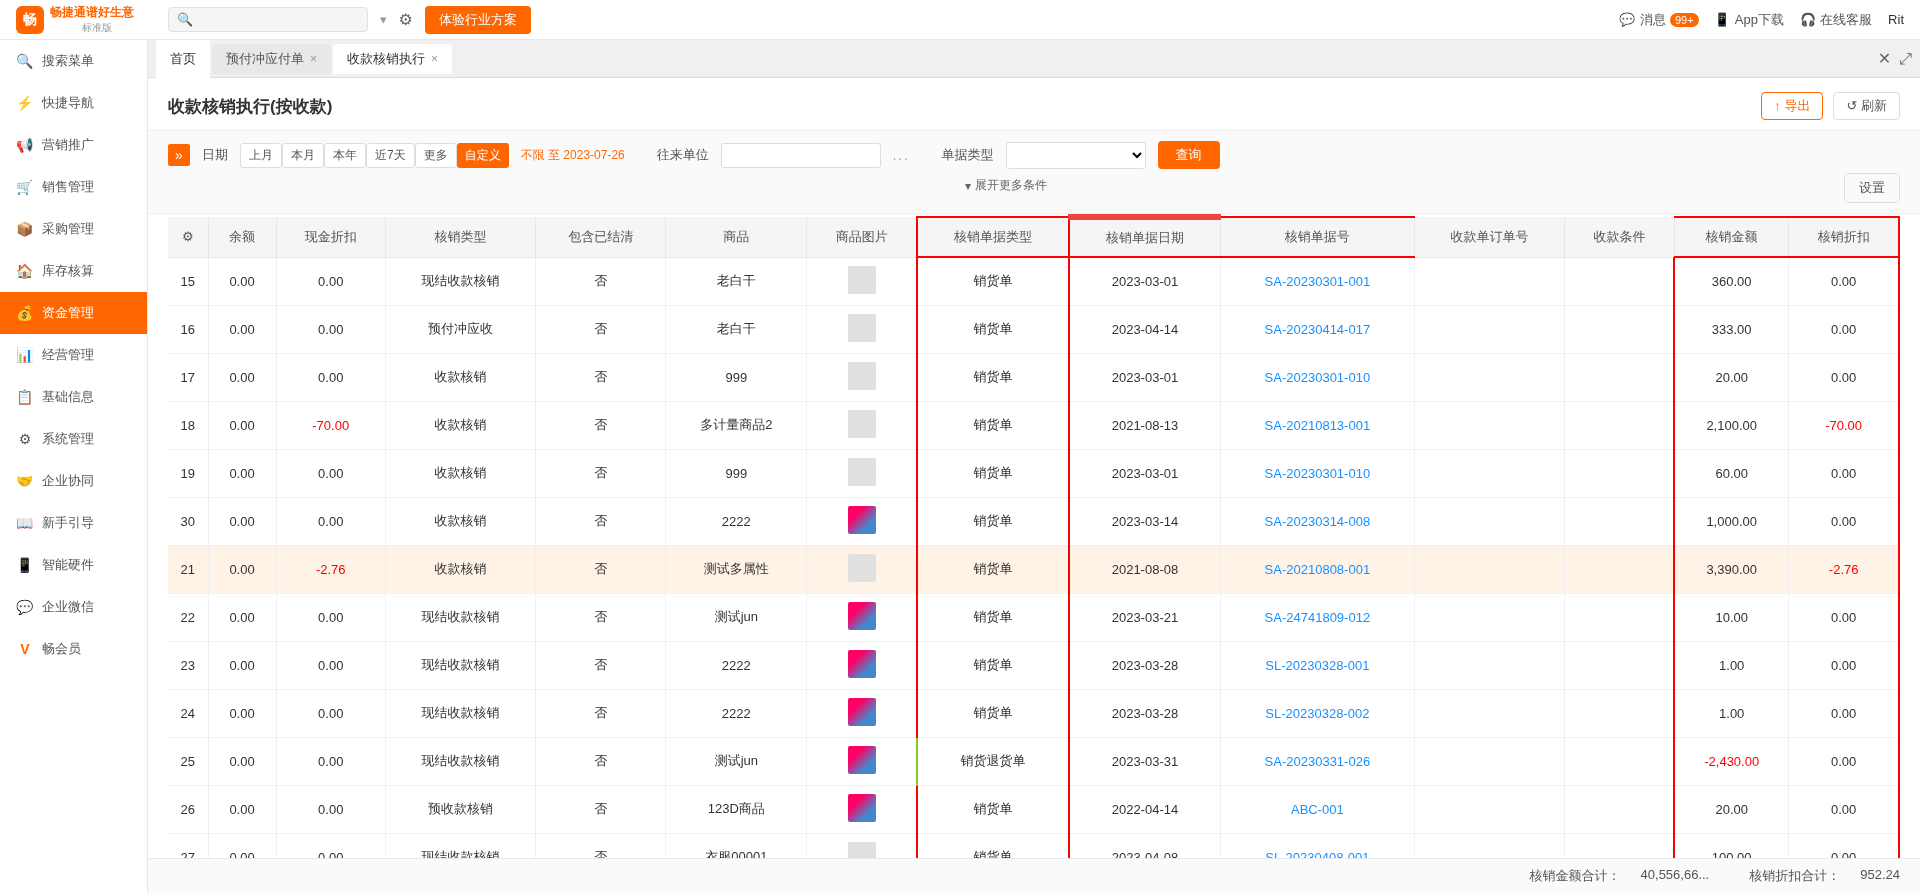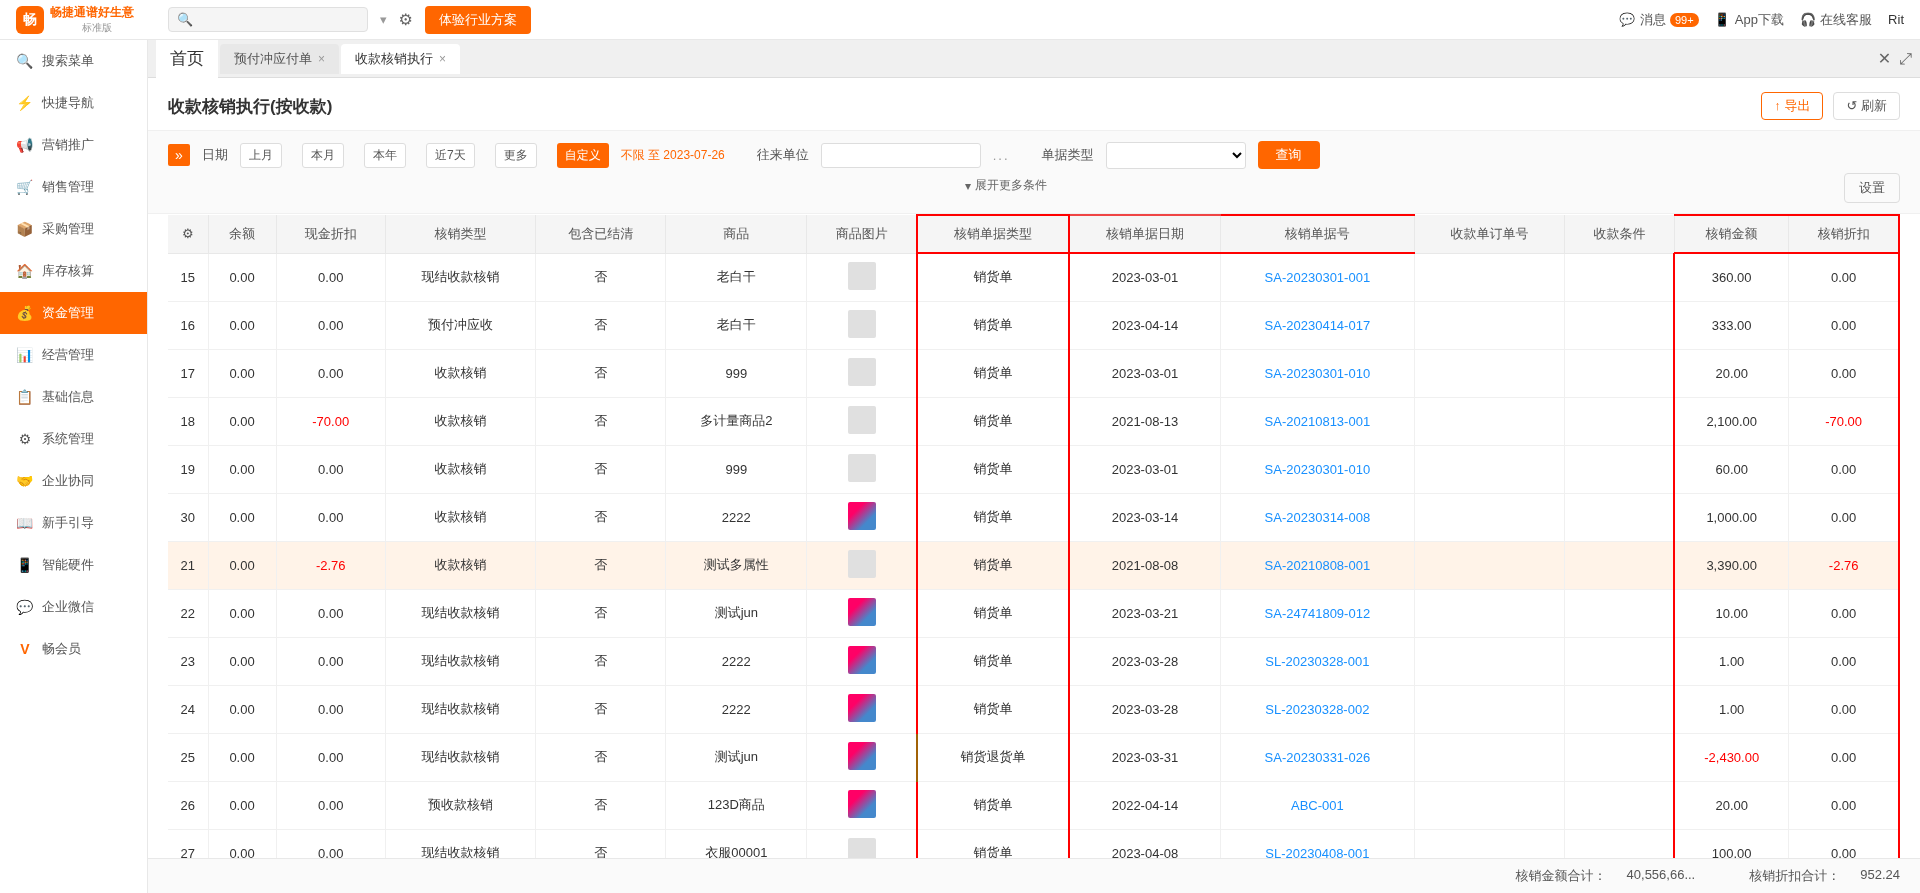--- a/index.html
+++ b/index.html
@@ -24,39 +24,39 @@
     .sidebar-icon { width: 18px; height: 18px; display: flex; align-items: center; justify-content: center; font-size: 14px; flex-shrink: 0; }
 
     
     .main { flex: 1; display: flex; flex-direction: column; overflow: hidden; }
 
     
     .tab-bar { display: flex; align-items: center; background: #f0f0f0; border-bottom: 1px solid #ddd; height: 38px; padding: 0 8px; gap: 2px; }
     .tab { display: flex; align-items: center; gap: 6px; padding: 6px 14px; background: #e8e8e8; border-radius: 4px 4px 0 0; cursor: pointer; font-size: 13px; color: #555; }
     .tab.active { background: #fff; color: #333; font-weight: 500; }
     .tab-close { cursor: pointer; color: #999; font-size: 12px; }
-    .tab-home { color: #333; padding: 16px 14px; cursor: pointer; font-size: 17px; text-align: right; }
+    .tab-home { color: #333; padding: 16px 14px; cursor: pointer; font-size: 13px; text-align: right; }
     .tab-home.active { background: #fff; border-radius: 4px 4px 0 0; }
     .tab-bar-right { margin-left: auto; display: flex; gap: 8px; }
     .tab-bar-btn { background: none; border: none; cursor: pointer; color: #666; font-size: 16px; }
 
     
     .page-content { flex: 1; background: #fff; overflow: hidden; display: flex; flex-direction: column; }
     .page-header { padding: 14px 20px 10px; display: flex; align-items: center; justify-content: space-between; border-bottom: 1px solid #f0f0f0; }
     .page-title { font-size: 17px; font-weight: 600; color: #333; }
     .page-header-actions { display: flex; gap: 10px; }
     .btn-export { background: none; border: 1px solid #f60; color: #f60; border-radius: 4px; padding: 4px 12px; cursor: pointer; font-size: 13px; }
     .btn-refresh { background: none; border: 1px solid #ddd; color: #555; border-radius: 4px; padding: 4px 12px; cursor: pointer; font-size: 13px; }
 
     
     .filter-bar { padding: 10px 20px; background: #fafafa; border-bottom: 1px solid #f0f0f0; }
     .filter-row { display: flex; align-items: center; gap: 12px; flex-wrap: wrap; }
     .filter-expand-btn { width: 22px; height: 22px; background: #f60; color: white; border: none; border-radius: 2px; cursor: pointer; font-size: 14px; display: flex; align-items: center; justify-content: center; }
     .filter-label { color: #555; font-size: 13px; }
-    .filter-date-btns { display: flex; gap: 20px; justify-content: space-between; }
+    .filter-date-btns { display: flex; gap: 0; justify-content: space-between; }
     .filter-date-btn { padding: 3px 8px; border: 1px solid #ddd; border-radius: 3px; background: #fff; cursor: pointer; font-size: 12px; color: #555; }
     .filter-date-custom { background: #f60; color: white; border: none; border-radius: 3px; padding: 3px 8px; font-size: 12px; cursor: pointer; }
     .filter-input { border: 1px solid #ddd; border-radius: 3px; padding: 4px 8px; font-size: 13px; width: 160px; background: #fff; }
     .filter-dots { color: #999; letter-spacing: 2px; }
     .filter-select { border: 1px solid #ddd; border-radius: 3px; padding: 4px 28px 4px 8px; font-size: 13px; background: #fff; min-width: 140px; cursor: pointer; }
     .btn-query { background: #f60; color: white; border: none; border-radius: 4px; padding: 5px 18px; cursor: pointer; font-size: 13px; }
     .btn-settings { background: none; border: 1px solid #ddd; color: #555; border-radius: 4px; padding: 5px 14px; cursor: pointer; font-size: 13px; }
     .expand-more { display: flex; align-items: center; justify-content: center; gap: 4px; color: #666; font-size: 12px; cursor: pointer; padding: 4px 0; }
 
     
@@ -254,21 +254,21 @@
           <thead>
             <tr>
               <th style="width:40px;">⚙</th>
               <th>余额</th>
               <th>现金折扣</th>
               <th>核销类型</th>
               <th>包含已结清</th>
               <th>商品</th>
               <th>商品图片</th>
               <th style="border: 2px solid red; border-bottom: none;">核销单据类型</th>
-              <th style="border-top: 2px solid #ef4444; border-bottom: none;">核销单据日期</th>
+              <th style="border-top: 6px solid #ef4444; border-bottom: none;">核销单据日期</th>
               <th style="border-top: 2px solid red; border-bottom: none;">核销单据号</th>
               <th>收款单订单号</th>
               <th>收款条件</th>
               <th style="border-top: 2px solid red; border-bottom: none;">核销金额</th>
               <th style="border-top: 2px solid red; border-bottom: none; border-right: 2px solid red;">核销折扣</th>
             </tr>
           </thead>
           <tbody id="table-body">
           <tr>
     <td>15</td>
@@ -431,21 +431,21 @@
     <td class="" style="  border-right: 2px solid red;">0.00</td>
   </tr>
               <tr>
     <td>25</td>
     <td>0.00</td>
     <td class="">0.00</td>
     <td>现结收款核销</td>
     <td>否</td>
     <td>测试jun</td>
     <td><div class="img-placeholder colorful" style="margin:0 auto;"></div></td>
-    <td style="border-left: 2px solid #a16207; border-right: 2px solid red;  ">销货退货单</td>
+    <td style="border-left: 2px solid #84cc16; border-right: 2px solid red;  ">销货退货单</td>
     <td style=" ">2023-03-31</td>
     <td style=" "><a class="link-text">SA-20230331-026</a></td>
     <td></td>
     <td></td>
     <td class="negative" style="  border-left: 2px solid red;">-2,430.00</td>
     <td class="" style="  border-right: 2px solid red;">0.00</td>
   </tr>
               <tr>
     <td>26</td>
     <td>0.00</td>
@@ -480,19 +480,19 @@
   </tr>
             </tbody>
         </table>
       </div>
 
       <div class="table-footer">
         <div></div>
         <div class="footer-totals">
           <span>核销金额合计：</span>
           <span>40,556,66...</span>
-          <span style="margin-left:34px;">核销折扣合计：</span>
+          <span style="margin-left:20px;">核销折扣合计：</span>
           <span>952.24</span>
         </div>
       </div>
     </div>
   </div>
 </div>
 
 </body></html>

